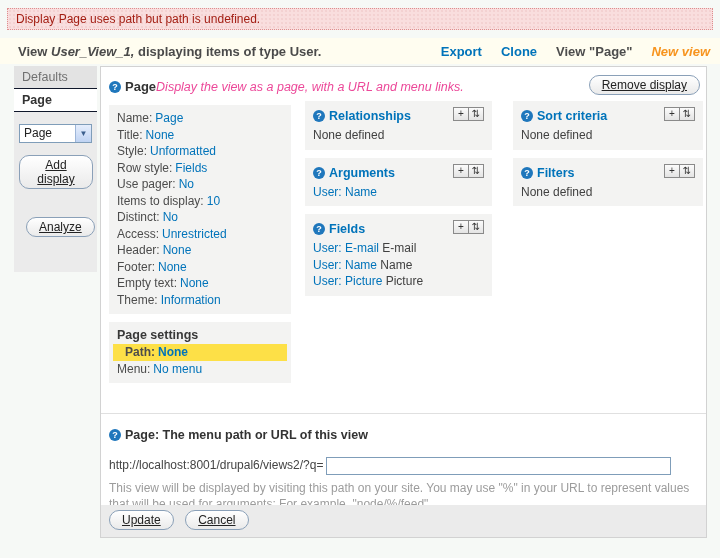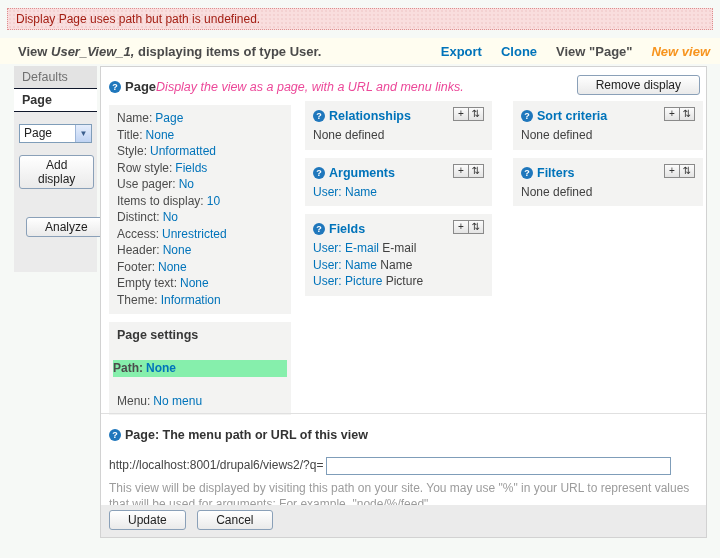--- a/index.html
+++ b/index.html
@@ -56,24 +56,25 @@
     border:1px solid #7f9db9; font-size:12px; line-height:17px;
     padding-left:4px; color:#222; cursor:pointer;
   }
   .select .arrow {
     position:absolute; right:0; top:0; width:16px; height:17px;
     background:linear-gradient(#e6eefc,#bfd3f3);
     border-left:1px solid #9eb6d8; color:#3a5e8c;
     font-size:8px; line-height:17px; text-align:center;
   }
   .btn {
-    display:inline-block; border:1px solid #8aa0b8; border-radius:3px;
+    display:inline-block; border:1px solid #8aa0b8; border-radius:10px;
     background:linear-gradient(#ffffff,#eaeaea);
-    font-size:12px; color:#222; padding:2px 18px; cursor:pointer;
+    font-size:12px; color:#222; padding:2px 12px; cursor:pointer;
     font-family:inherit;
+    text-decoration:underline;
   }
   .add-display { margin-top:12px; }
   .analyze { margin-top:28px; margin-left:7px; }
 
   
   .main-panel {
     position:absolute; left:100px; top:66px; width:607px; height:472px;
     background:#fff; border:1px solid #d2d2d2;
   }
   .help {
@@ -88,21 +89,21 @@
 
   .col { position:absolute; }
   .col1 { left:8px;  top:38px; width:182px; }
   .col2 { left:204px; top:34px; width:187px; }
   .col3 { left:412px; top:34px; width:190px; }
 
   .box { background:#f3f3f2; padding:5px 8px 6px 8px; margin-bottom:8px; }
   .box-title-plain { font-weight:bold; color:#383838; font-size:12.5px; line-height:17px; }
   .srow { font-size:12px; line-height:16.5px; color:#4c4c4c; white-space:nowrap; }
   .srow .lbl { margin-right:3px; }
-  .srow.hl { background:#86efac; font-weight:bold; padding-left:0; margin:16px -4px; }
+  .srow.hl { background:#fde047; font-weight:bold; padding-left:12px; margin:0 -4px; }
   .srow.hl .link { font-weight:bold; }
 
   .panel-head { line-height:17px; margin-bottom:2px; }
   .panel-head .ptitle { color:#0073ba; font-weight:bold; font-size:12.5px; margin-left:4px; }
   .ops { float:right; margin-top:1px; }
   .icon-btn {
     display:inline-block; width:16px; height:14px; border:1px solid #8a8a8a;
     background:linear-gradient(#fbfbfb,#e4e4e4); color:#333; text-align:center;
     font-size:10px; line-height:12px; vertical-align:top; cursor:pointer;
   }

